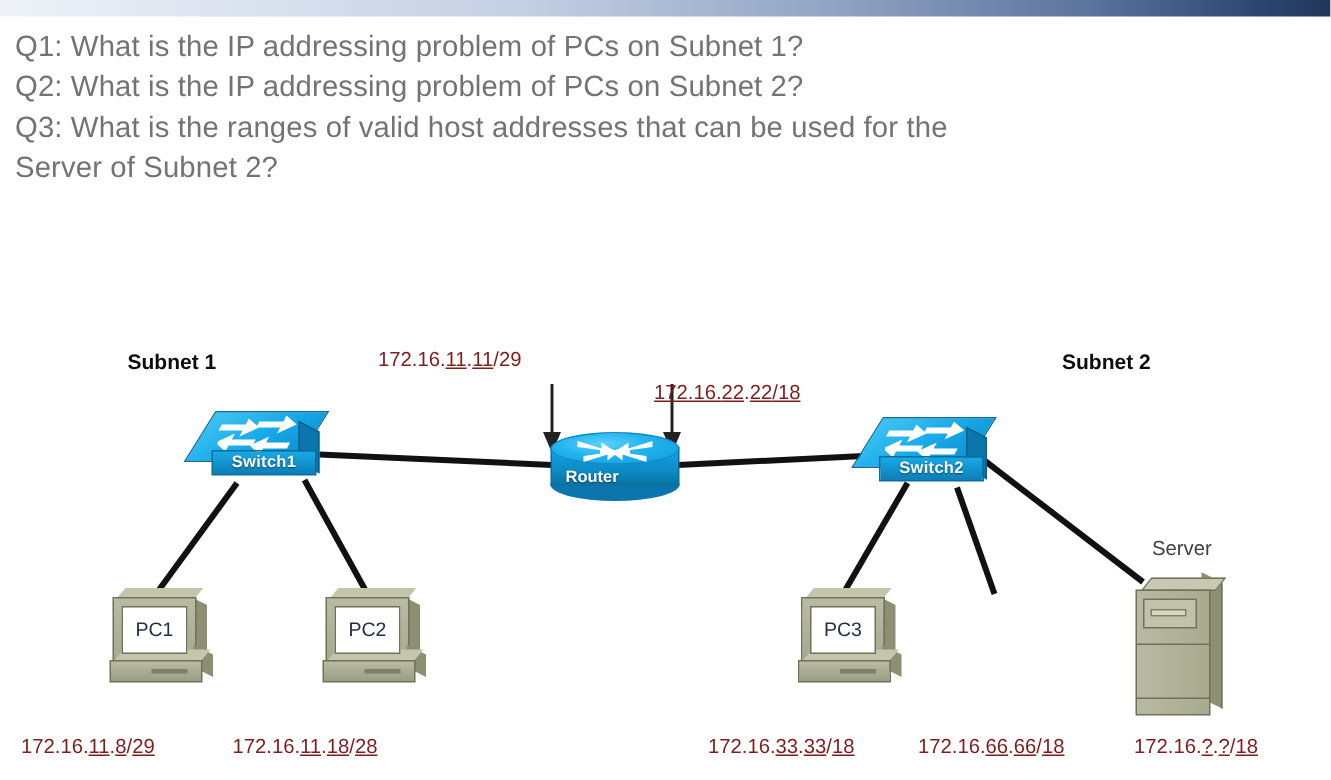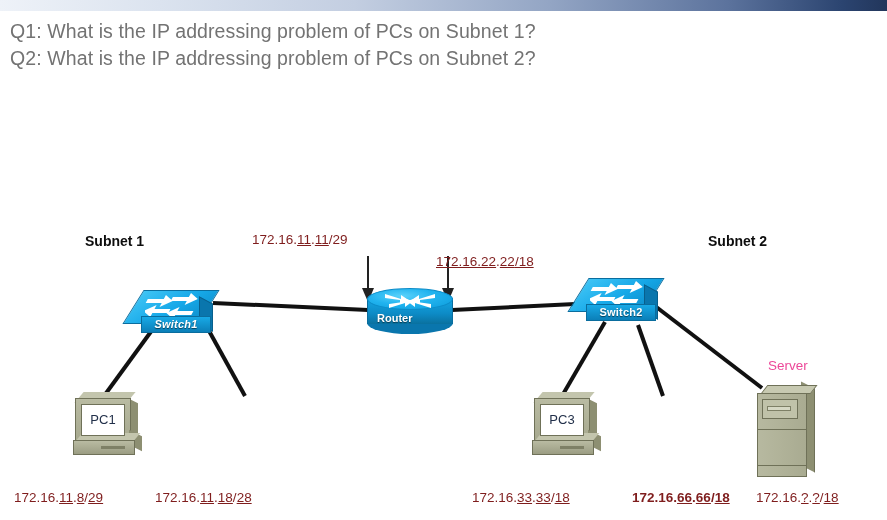--- a/index.html
+++ b/index.html
@@ -59,21 +59,21 @@
     position: absolute;
     left: 0; top: 0;
     width: 887px;
     height: 320px;
   }
 
   
   .dlabel {
     position: absolute;
     font-size: 13.5px;
-    color: #ec4899;
+    color: #404040;
     white-space: nowrap;
   }
   .dlabel.bold {
     font-weight: bold;
     font-size: 14px;
     color: #0d0d0d;
   }
   .ip {
     position: absolute;
     font-size: 13.5px;
@@ -319,20 +319,22 @@
   }
 </style>
 </head>
 <body>
 
 <div class="top-banner"></div>
 
 <div class="questions">
   <div class="q-line">Q1: What is the IP addressing problem of PCs on Subnet 1?</div>
   <div class="q-line">Q2: What is the IP addressing problem of PCs on Subnet 2?</div>
+  <div class="q-line">Q3: What is the ranges of valid host addresses that can be used for the
+Server of Subnet 2?</div>
 </div>
 
 <div class="diagram">
 
   <svg class="wires" viewBox="0 0 887 320">
 
     <line x1="213" y1="103" x2="368" y2="110" stroke="#111111" stroke-width="4"></line>
 
     <line x1="452" y1="110" x2="596" y2="103" stroke="#111111" stroke-width="4"></line>
 
@@ -361,21 +363,21 @@
   <div class="dlabel bold" style="left:708px; top:33px;">Subnet 2</div>
 
   <div class="ip" style="left:252px; top:32px;">
     <span>172.16.</span><u>11</u>.<u>11</u><span>/29</span>
   </div>
 
   <div class="ip" style="left:436px; top:32px;margin-top:22px;">
     <u><span>172.16.</span></u><u>22</u>.<u>22</u><u>/18</u>
   </div>
 
-  <div class="switch" style="left:133px; top:90px;font-style:italic;">
+  <div class="switch" style="left:133px; top:74px;">
     <div class="sw-top"></div>
     <div class="sw-side"></div>
     <svg class="sw-arrows" viewBox="0 0 62 26">
       <polygon points="6,6 22,6 22,2 32,8 22,14 22,10 6,10" fill="#ffffff" transform="skewX(-28)"></polygon>
       <polygon points="34,16 18,16 18,12 8,18 18,24 18,20 34,20" fill="#ffffff" transform="skewX(-28)"></polygon>
       <polygon points="30,4 46,4 46,0 56,6 46,12 46,8 30,8" fill="#ffffff" transform="skewX(-28)"></polygon>
       <polygon points="58,18 42,18 42,14 32,20 42,26 42,22 58,22" fill="#ffffff" transform="skewX(-28)"></polygon>
     </svg>
     <div class="sw-front"></div>
     <div class="sw-name">Switch1</div>
@@ -411,20 +413,30 @@
     <div class="mon-side"></div>
     <div class="mon-topface"></div>
     <div class="mon"></div>
     <div class="base-side"></div>
     <div class="base-top"></div>
     <div class="base"></div>
     <div class="slot"></div>
     <div class="screen">PC1</div>
   </div>
 
+  <div class="pc" style="left:215px; top:192px;">
+    <div class="mon-side"></div>
+    <div class="mon-topface"></div>
+    <div class="mon"></div>
+    <div class="base-side"></div>
+    <div class="base-top"></div>
+    <div class="base"></div>
+    <div class="slot"></div>
+    <div class="screen">PC2</div>
+  </div>
 
   <div class="pc" style="left:532px; top:192px;">
     <div class="mon-side"></div>
     <div class="mon-topface"></div>
     <div class="mon"></div>
     <div class="base-side"></div>
     <div class="base-top"></div>
     <div class="base"></div>
     <div class="slot"></div>
     <div class="screen">PC3</div>
@@ -447,21 +459,21 @@
   </div>
 
   <div class="ip" style="left:155px; top:290px;">
     <span>172.16.</span><u>11</u>.<u>18</u>/<u>28</u>
   </div>
 
   <div class="ip" style="left:472px; top:290px;">
     <span>172.16.</span><u>33</u>.<u>33</u>/<u>18</u>
   </div>
 
-  <div class="ip" style="left:632px; top:290px;font-weight:bold;">
+  <div class="ip" style="left:612px; top:290px;">
     <span>172.16.</span><u>66</u>.<u>66</u>/<u>18</u>
   </div>
 
   <div class="ip" style="left:756px; top:290px;">
     <span>172.16.</span><u>?</u>.<u>?</u>/<u>18</u>
   </div>
 
 </div>
 
 </body></html>

